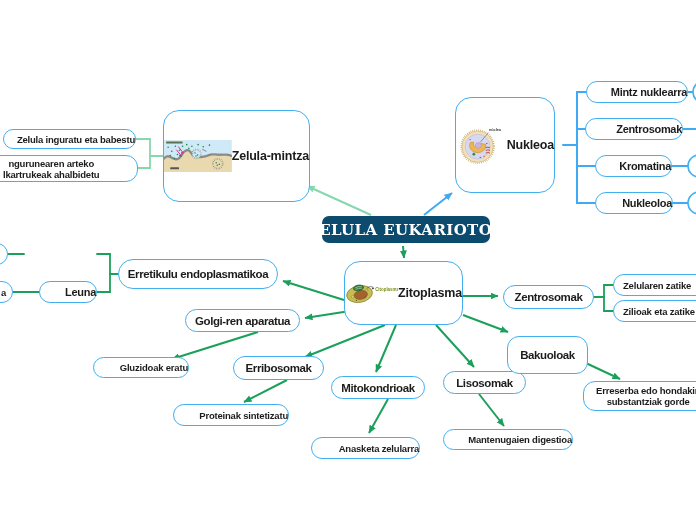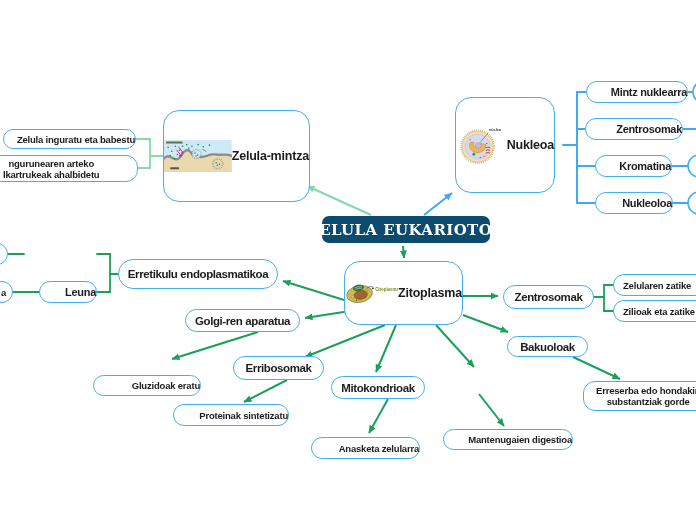--- a/index.html
+++ b/index.html
@@ -218,43 +218,46 @@
   <div class="node sm" style="left:613px;top:274px;width:120px;height:22px;justify-content:flex-start;padding-left:9px">
     <span>Zelularen zatike</span>
   </div>
   <div class="node sm" style="left:613px;top:300px;width:120px;height:22px;justify-content:flex-start;padding-left:9px">
     <span>Zilioak eta zatike</span>
   </div>
 
   <div class="node org" style="left:185px;top:309px;width:115px;height:23px">
     <span>Golgi-ren aparatua</span>
   </div>
-  <div class="node sm" style="left:93px;top:375px;width:108px;height:21px">
+  <div class="node sm" style="left:93px;top:357px;width:96px;height:21px">
     <span>Gluzidoak eratu</span>
   </div>
 
   <div class="node org" style="left:233px;top:356px;width:91px;height:24px">
     <span>Erribosomak</span>
   </div>
   <div class="node sm" style="left:173px;top:404px;width:116px;height:22px">
     <span>Proteinak sintetizatu</span>
   </div>
 
   <div class="node org" style="left:331px;top:376px;width:94px;height:23px">
     <span>Mitokondrioak</span>
   </div>
   <div class="node sm" style="left:311px;top:437px;width:109px;height:22px">
     <span>Anasketa zelularra</span>
   </div>
 
+  <div class="node org" style="left:443px;top:371px;width:83px;height:23px">
+    <span>Lisosomak</span>
+  </div>
   <div class="node sm" style="left:443px;top:429px;width:130px;height:21px">
     <span>Mantenugaien digestioa</span>
   </div>
 
-  <div class="node org" style="left:507px;top:336px;width:81px;height:21px">
+  <div class="node org" style="left:507px;top:336px;width:81px;height:38px">
     <span>Bakuoloak</span>
   </div>
   <div class="node sm" style="left:583px;top:381px;width:170px;height:30px;justify-content:flex-start;padding-left:12px">
     <div class="two">
       <div>Erreserba edo hondakin</div>
       <div>substantziak gorde</div>
     </div>
   </div>
 
 </div>

